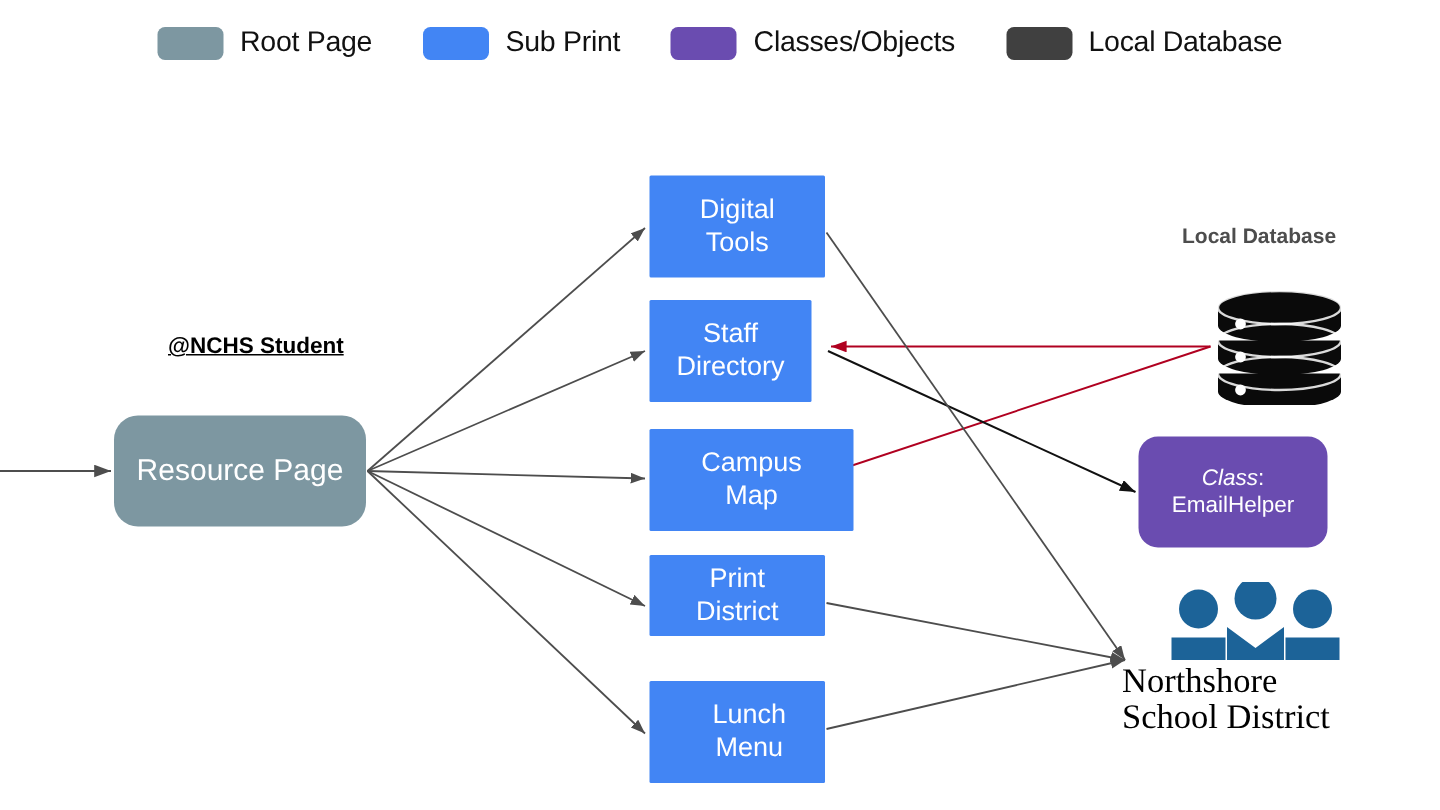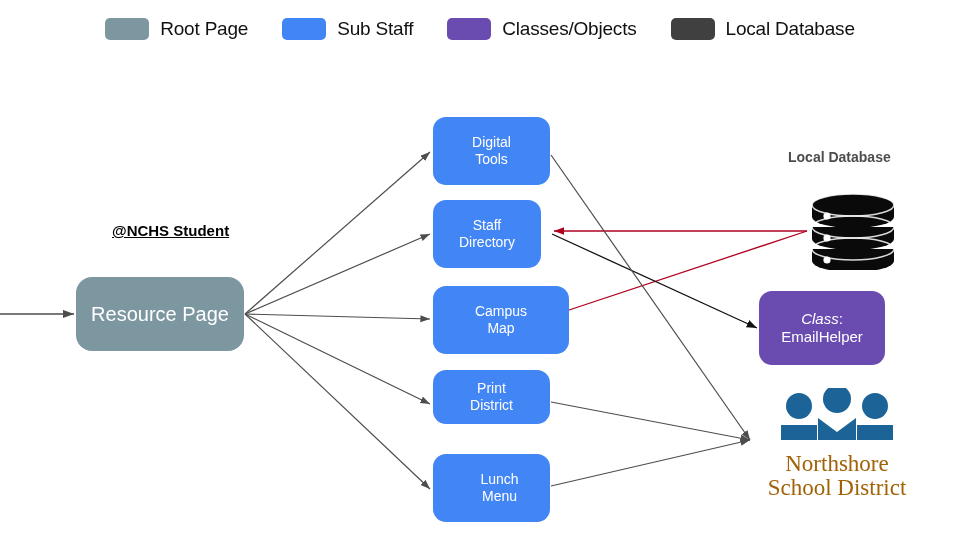--- a/index.html
+++ b/index.html
@@ -71,22 +71,22 @@
     line-height: 1.2;
     box-sizing: border-box;
   }
   .node-root {
     background: #7d97a1;
     border-radius: 16px;
     font-size: 20px;
   }
   .node-sub {
     background: #4285f4;
-    border-radius: 13px;
-    font-size: 14px;
+    border-radius: 1px;
+    font-size: 18px;
   }
   .node-class {
     background: #6a4cb0;
     border-radius: 13px;
     font-size: 15px;
   }
   .node-class .cls-kw {
     font-style: italic;
   }
 
@@ -123,41 +123,40 @@
     top: 388px;
     width: 178px;
     height: 106px;
   }
   #nsd-logo .nsd-mark {
     display: block;
     margin: 0 auto;
   }
   #nsd-logo .nsd-text {
     font-family: "Liberation Serif", serif;
-    color: #a16207;
-    text-align: center;
+    color: #000000;
     font-size: 23px;
     line-height: 1.04;
-    margin-top: 12px;
+    margin-top: 2px;
     white-space: nowrap;
   }
 </style>
 </head>
 <body>
 
 <div id="canvas">
 
   <div id="legend">
     <div class="legend-item">
       <span class="legend-swatch" style="background:#7d97a1"></span>
       <span class="legend-label">Root Page</span>
     </div>
     <div class="legend-item">
       <span class="legend-swatch" style="background:#4285f4"></span>
-      <span class="legend-label">Sub Staff</span>
+      <span class="legend-label">Sub Print</span>
     </div>
     <div class="legend-item">
       <span class="legend-swatch" style="background:#6a4cb0"></span>
       <span class="legend-label">Classes/Objects</span>
     </div>
     <div class="legend-item">
       <span class="legend-swatch" style="background:#404040"></span>
       <span class="legend-label">Local Database</span>
     </div>
   </div>

